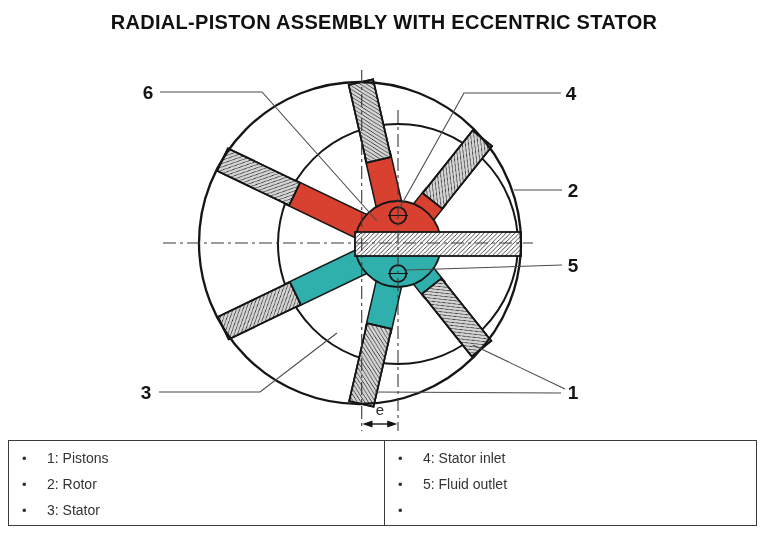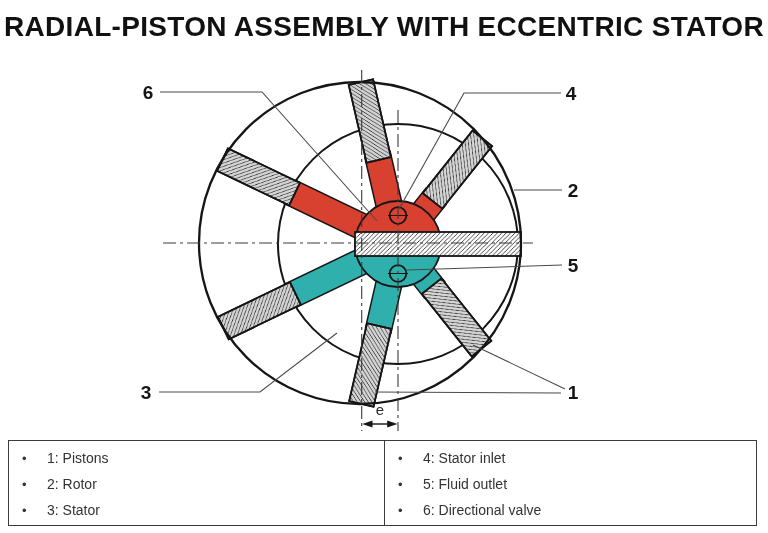--- a/index.html
+++ b/index.html
@@ -1,19 +1,19 @@
 <!DOCTYPE html>
 <html><head>
 <meta charset="utf-8">
 <style>
   html,body{margin:0;padding:0;background:#fff;}
   body{width:768px;height:533px;position:relative;overflow:hidden;
        font-family:"Liberation Sans",sans-serif;-webkit-font-smoothing:antialiased;}
   .page-title{position:absolute;top:11px;left:0;width:768px;text-align:center;
-       font-size:28px;font-weight:bold;color:#111;letter-spacing:.3px;white-space:nowrap;}
+       font-size:20px;font-weight:bold;color:#111;letter-spacing:.3px;white-space:nowrap;}
   svg.diagram{position:absolute;left:0;top:0;}
   .legend{position:absolute;left:8px;top:440px;width:749px;height:86px;
        border:1.5px solid #3b3b3b;display:flex;box-sizing:border-box;background:#fff;}
   .legend-col{width:376px;box-sizing:border-box;padding-top:4px;}
   .legend-col.right{width:373px;border-left:1.5px solid #3b3b3b;}
   .legend-row{height:26px;display:flex;align-items:center;padding-left:13px;
        font-size:14px;color:#333;}
   .legend-bullet{width:25px;color:#333;font-size:13px;}
   svg text.callout{font-family:"Liberation Sans",sans-serif;font-size:19px;font-weight:bold;fill:#151515;}
   svg text.dim{font-family:"Liberation Sans",sans-serif;font-size:15px;fill:#2b2b2b;}
@@ -144,16 +144,15 @@
     <div class="legend-row">
       <span class="legend-bullet">•</span>
       <span>4: Stator inlet</span>
     </div>
     <div class="legend-row">
       <span class="legend-bullet">•</span>
       <span>5: Fluid outlet</span>
     </div>
     <div class="legend-row">
       <span class="legend-bullet">•</span>
-      <span>6: Directional valve</span>
     </div>
   </div>
 </div>
 
 </body></html>

